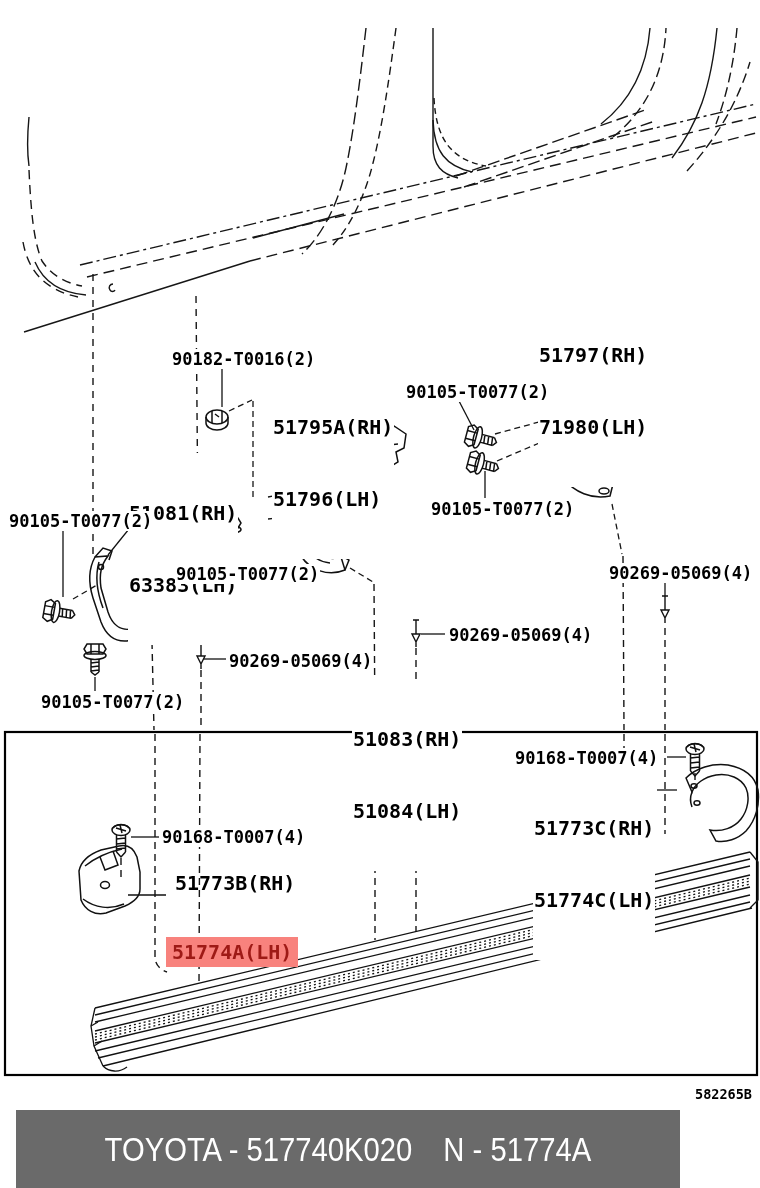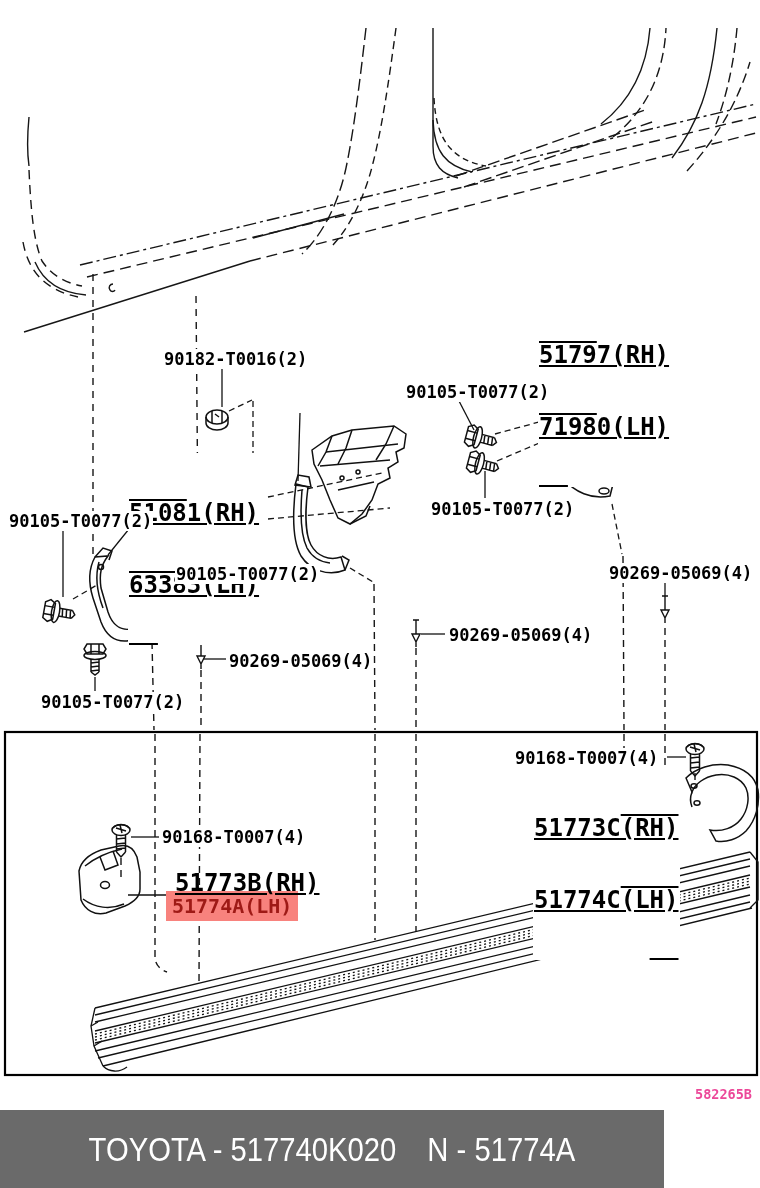--- a/index.html
+++ b/index.html
@@ -1,25 +1,25 @@
 <!DOCTYPE html>
 <html><head>
 <meta charset="utf-8">
 <style>
   html,body{margin:0;padding:0;background:#fff;}
   #page{position:relative;width:760px;height:1188px;background:#fff;overflow:hidden;
         font-family:"DejaVu Sans Mono",monospace;}
   #art{position:absolute;left:0;top:0;}
   .lbl{position:absolute;background:#fff;color:#000;font:bold 17px/20px "DejaVu Sans Mono",monospace;
        white-space:pre;padding:0 1px;letter-spacing:0;}
-  .lbl.big{font-size:24px;line-height:24px;text-decoration:underline;}
+  .lbl.big{font-size:20px;line-height:24px;}
   .hl{position:absolute;font:bold 20px/24px "DejaVu Sans Mono",monospace;white-space:pre;
-      padding:3px 6px;}
-  .sheet{position:absolute;color:#ec4899;font:bold 13.5px/14px "DejaVu Sans Mono",monospace;}
-  #footerbar{position:absolute;left:0;top:1110px;width:664px;height:78px;
+      padding:3px 6px;margin-top:46px;}
+  .sheet{position:absolute;color:#000000;font:bold 13.5px/14px "DejaVu Sans Mono",monospace;}
+  #footerbar{position:absolute;left:16px;top:1110px;width:664px;height:78px;
              display:flex;align-items:center;justify-content:center;}
   #footerbar .ftxt{display:flex;gap:36px;color:#fff;font:400 34px/34px "Liberation Sans",sans-serif;
              transform:scaleX(0.86);white-space:pre;}
 </style>
 </head>
 <body>
 
 <div id="page">
 
   <svg id="art" width="760" height="1188" viewBox="0 0 760 1188">
@@ -201,22 +201,26 @@
       <path d="M95,1051 L750,895"></path>
       <path d="M98,1058 L750,902"></path>
       <path d="M103,1066 L752,908"></path>
       <path d="M95,1008 L91,1026 L94,1046 L103,1066"></path>
       <path d="M91,1026 L98,1022 M94,1046 L102,1041"></path>
       <path d="M103,1066 C109,1072 119,1073 127,1067"></path>
       <path d="M750,852 L758,862 L758,900 L750,908"></path>
     </g>
   </svg>
 
-  <div class="lbl" style="left:163px;top:349px;">90182-T0016(2)</div>
-
+  <div class="lbl" style="left:171px;top:349px;">90182-T0016(2)</div>
+
+  <div class="lbl big" style="left:272px;top:367px;">
+    <div>51795A(RH)</div>
+    <div>51796(LH)</div>
+  </div>
 
   <div class="lbl big" style="left:538px;top:295px;">
     <div>51797(RH)</div>
     <div>71980(LH)</div>
   </div>
 
   <div class="lbl" style="left:405px;top:382px;">90105-T0077(2)</div>
 
   <div class="lbl big" style="left:128px;top:453px;">
     <div>51081(RH)</div>
@@ -225,20 +229,24 @@
 
   <div class="lbl" style="left:8px;top:511px;">90105-T0077(2)</div>
   <div class="lbl" style="left:175px;top:564px;">90105-T0077(2)</div>
   <div class="lbl" style="left:430px;top:499px;">90105-T0077(2)</div>
   <div class="lbl" style="left:40px;top:692px;">90105-T0077(2)</div>
 
   <div class="lbl" style="left:608px;top:563px;">90269-05069(4)</div>
   <div class="lbl" style="left:448px;top:625px;">90269-05069(4)</div>
   <div class="lbl" style="left:228px;top:651px;">90269-05069(4)</div>
 
+  <div class="lbl big" style="left:352px;top:679px;">
+    <div>51083(RH)</div>
+    <div>51084(LH)</div>
+  </div>
 
   <div class="lbl" style="left:514px;top:748px;">90168-T0007(4)</div>
 
   <div class="lbl big" style="left:533px;top:768px;text-align:right;">
     <div>51773C(RH)</div>
     <div>51774C(LH)</div>
   </div>
 
   <div class="lbl" style="left:161px;top:827px;">90168-T0007(4)</div>
 

